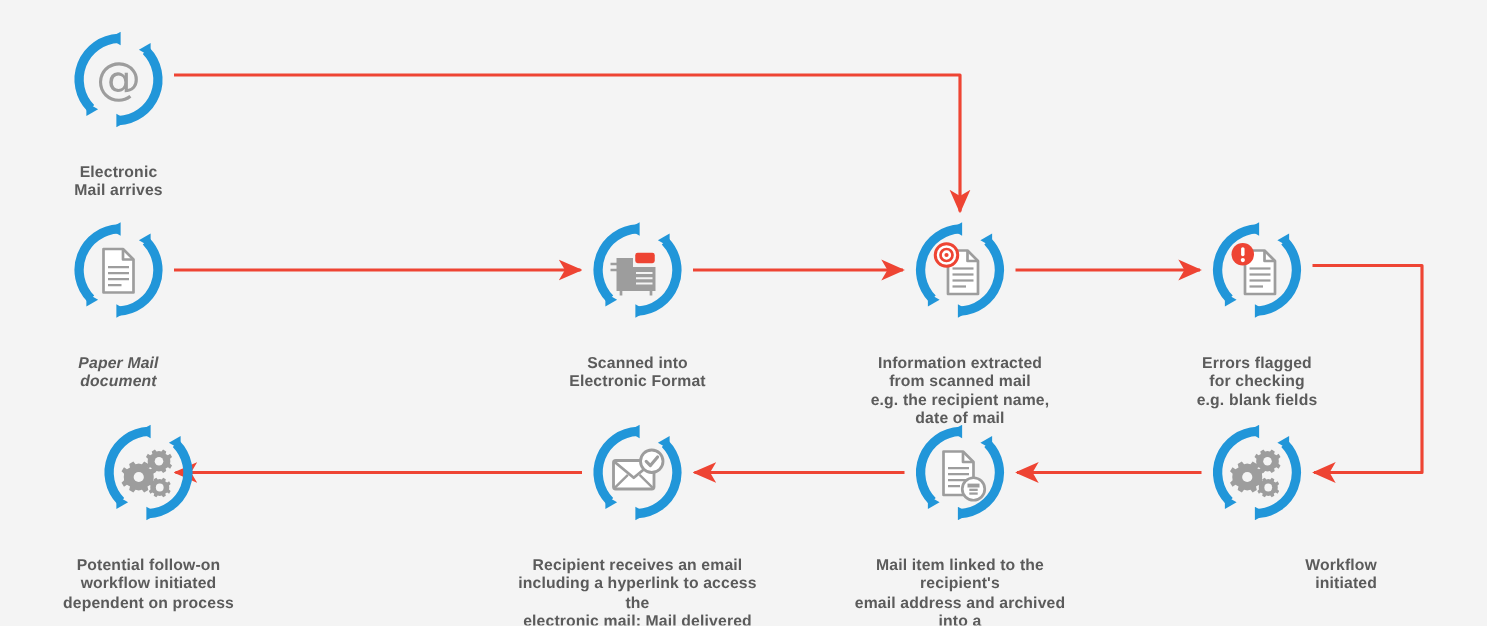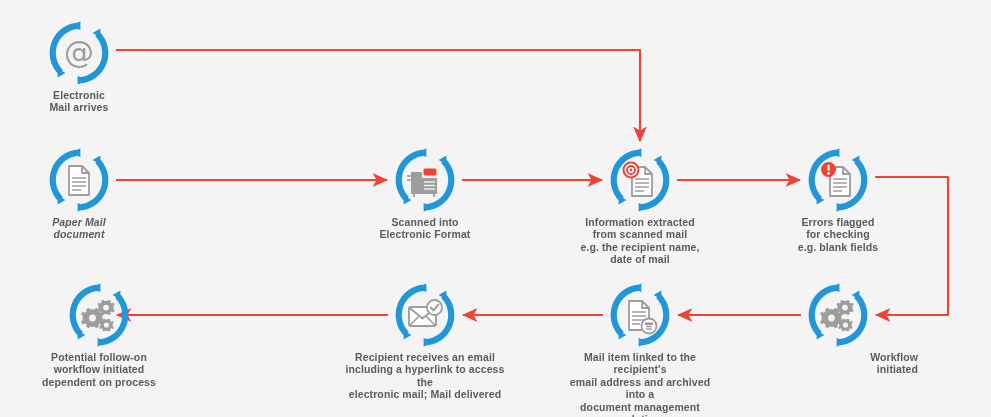--- a/index.html
+++ b/index.html
@@ -13,21 +13,21 @@
   }
   #diagram{
     position:absolute;left:0;top:0;width:991px;height:417px;
   }
   .node{position:absolute;width:160px;margin-left:-80px;text-align:center;}
   .node .ring-wrap{
     width:64px;height:64px;margin:0 auto;position:relative;
   }
   .node .ring-wrap svg{display:block;width:64px;height:64px;}
   .caption{
-    margin-top:4px;
+    margin-top:24px;
     font-size:10.5px;
     font-weight:bold;
     line-height:12.4px;
     color:#5b5b5b;
     letter-spacing:0.1px;
     white-space:pre-line;
   }
 </style>
 </head>
 <body>

